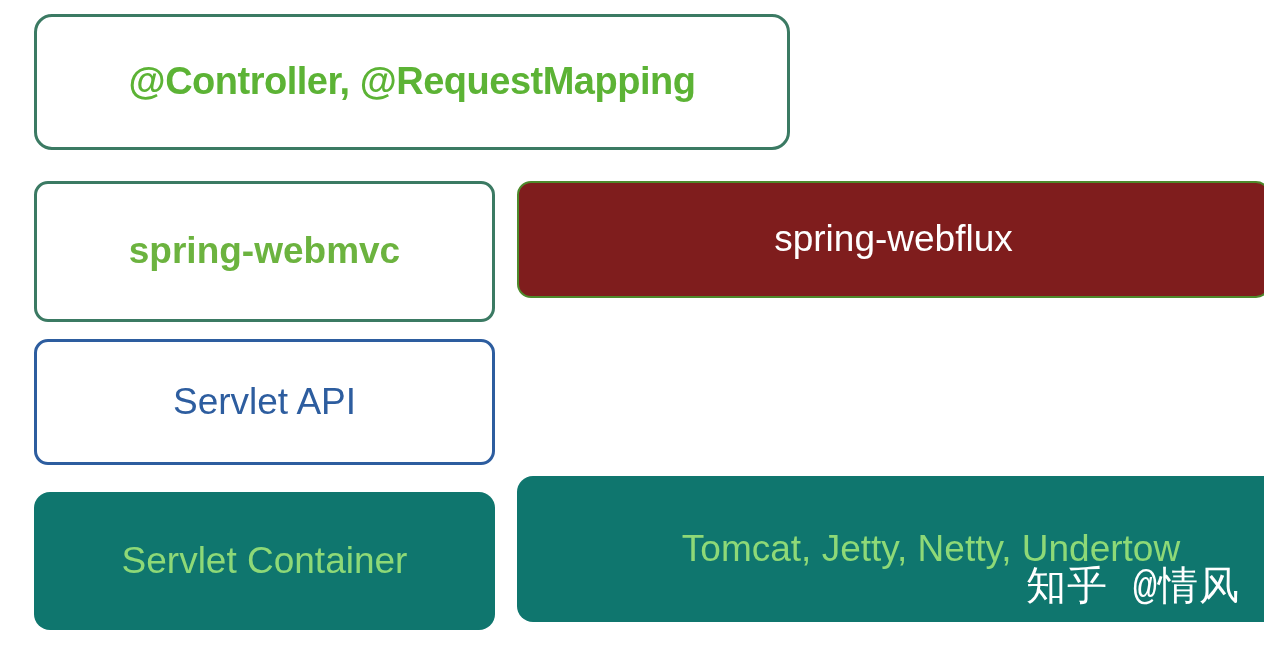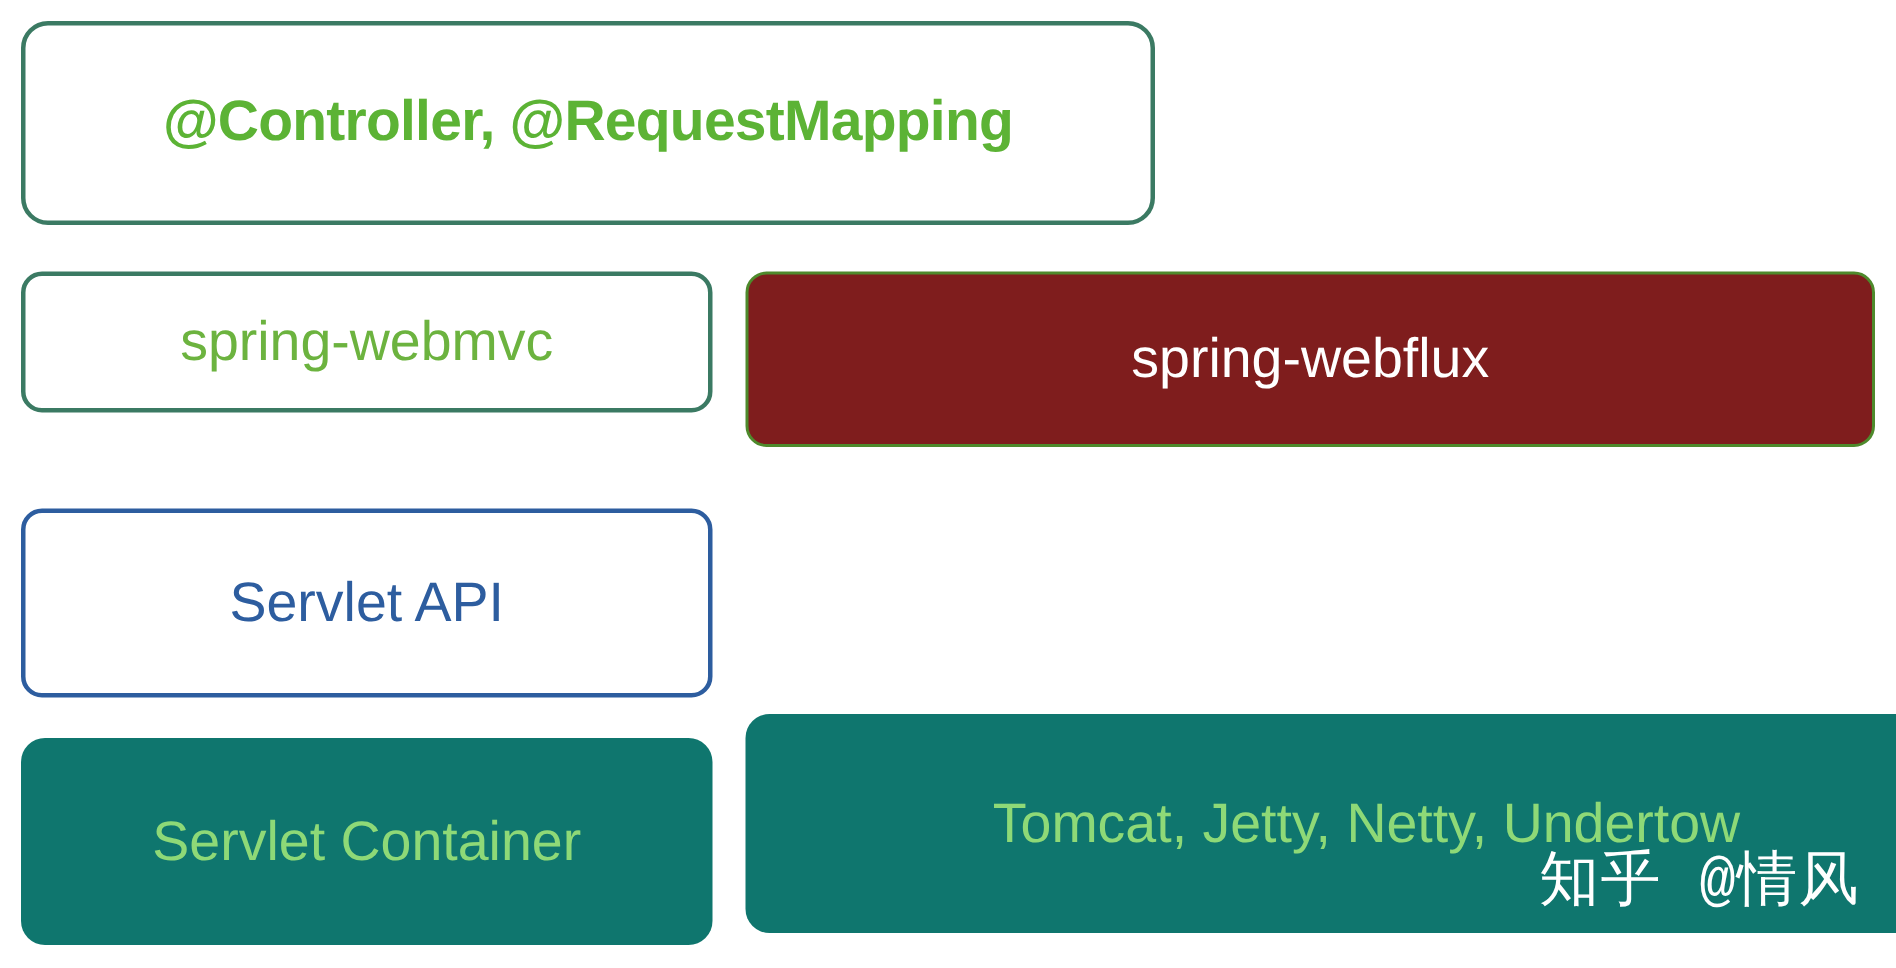--- a/index.html
+++ b/index.html
@@ -26,43 +26,44 @@
   .box {
     position: absolute;
     box-sizing: border-box;
     display: flex;
     align-items: center;
     justify-content: center;
     text-align: center;
     border-radius: 14px;
     white-space: nowrap;
     line-height: 1.05;
+    margin-left: 20px;
   }
 
   
   .r1 {
     background: #ffffff;
     border: 3px solid #3b7a63;
     border-radius: 18px;
     color: #5cb335;
     font-weight: bold;
     font-size: 38px;
     letter-spacing: -0.5px;
   }
   #box-controller    { left: 14px;  top: 14px;  width: 756px; height: 136px; }
   #box-router        { left: 790px; top: 14px; width: 456px; height: 136px; }
 
   
   #box-webmvc {
-    left: 14px; top: 181px; width: 461px; height: 94px;
+    left: 14px; top: 181px; width: 461px; height: 141px;
     background: #ffffff;
     border: 3px solid #3b7a63;
     color: #6cb33f;
     font-size: 37px;
-    font-weight: normal;
+    font-weight: bold;
   }
 
   
   #box-webflux {
     left: 497px; top: 181px; width: 753px; height: 117px;
     background: #7f1d1d;
     border: 2px solid #4e8a2c;
     color: #ffffff;
     font-size: 37px;
   }

